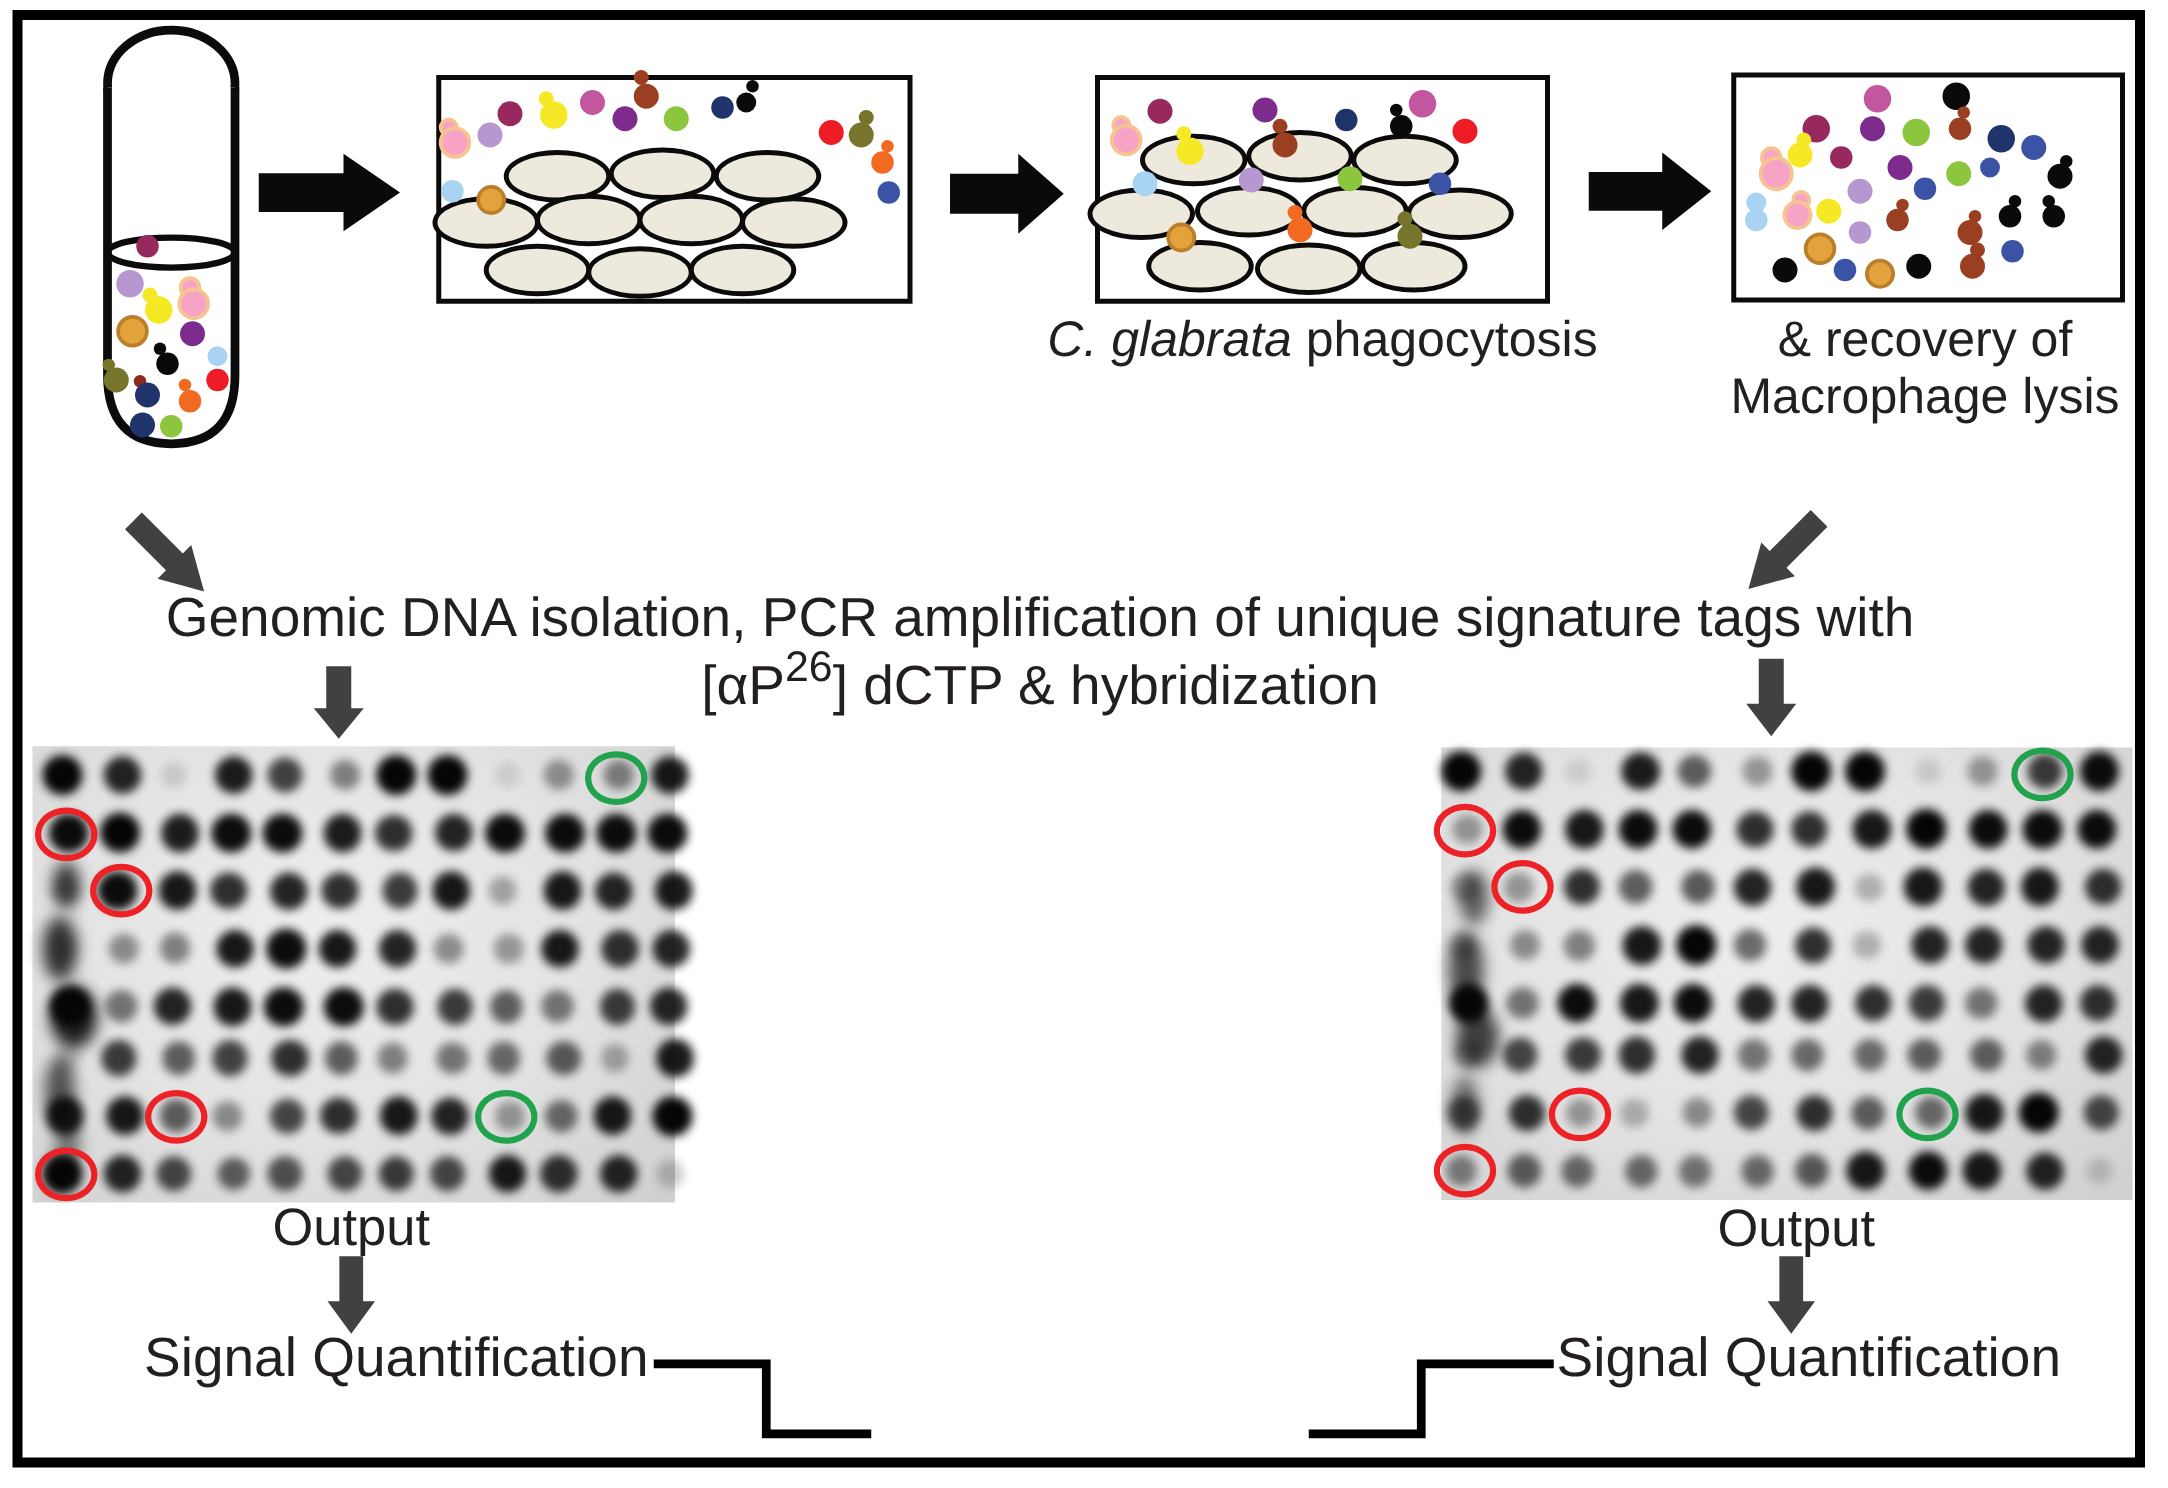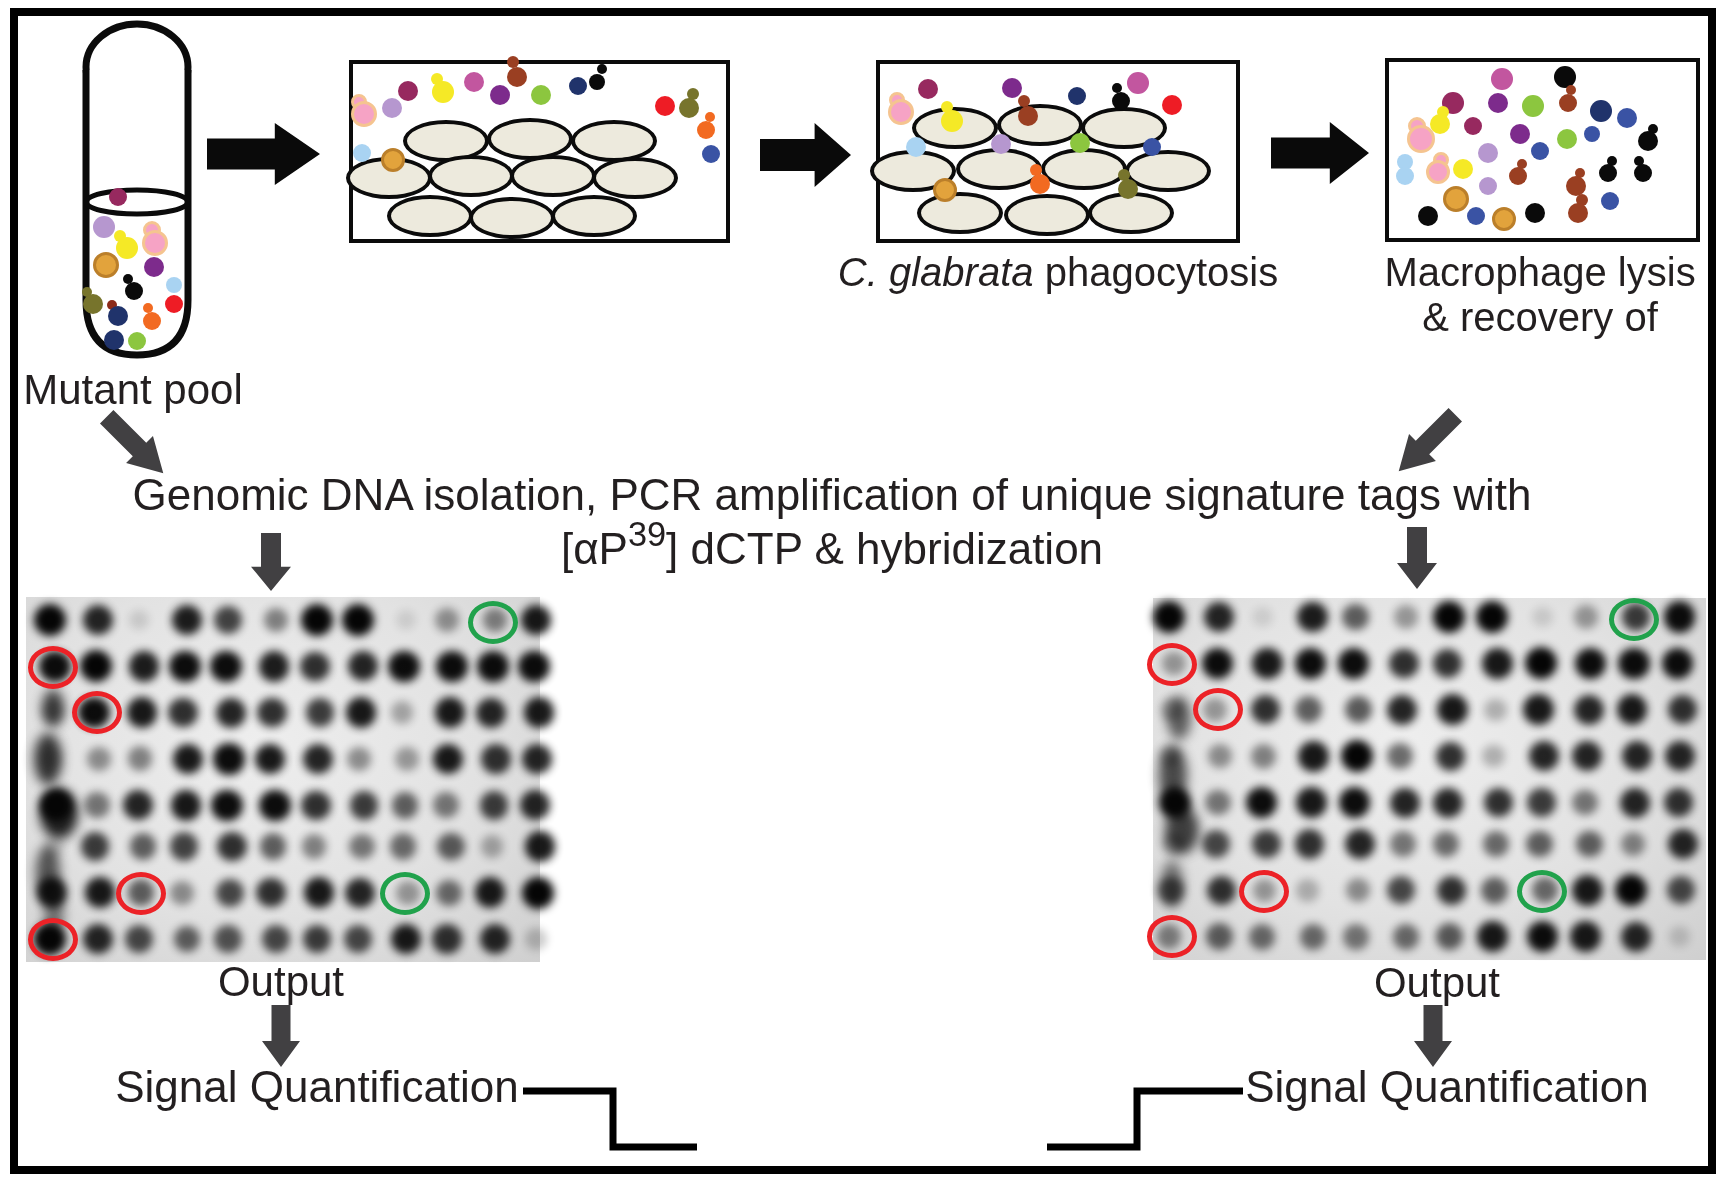--- a/index.html
+++ b/index.html
@@ -419,35 +419,34 @@
       <div class="bdot" style="left: 467.975px; top: 323.775px; width: 30.05px; height: 30.05px; opacity: 0.867;"></div>
       <div class="bdot" style="left: 515.725px; top: 328.325px; width: 20.95px; height: 20.95px; opacity: 0.153;"></div>
       <div class="bcircle" style="left: -6px; top: 44.9px; width: 50px; height: 43px; border: 5px solid rgb(236, 34, 39);"></div>
       <div class="bcircle" style="left: 40.2px; top: 90.3px; width: 50px; height: 43px; border: 5px solid rgb(236, 34, 39);"></div>
       <div class="bcircle" style="left: 86.4px; top: 271.9px; width: 50px; height: 43px; border: 5px solid rgb(236, 34, 39);"></div>
       <div class="bcircle" style="left: -6px; top: 317.3px; width: 50px; height: 43px; border: 5px solid rgb(236, 34, 39);"></div>
       <div class="bcircle" style="left: 456px; top: -0.5px; width: 50px; height: 43px; border: 5px solid rgb(33, 162, 76);"></div>
       <div class="bcircle" style="left: 363.6px; top: 271.9px; width: 50px; height: 43px; border: 5px solid rgb(33, 162, 76);"></div>
     </div>
 
-  <div class="lbl" id="lbl-mutant">Mutant pool</div>
 
 
   <div class="lbl" id="lbl-box2">
     <div><i>C. glabrata</i><span> phagocytosis</span></div>
   </div>
 
   <div class="lbl" id="lbl-box3">
+    <div>&amp; recovery of</div>
     <div>Macrophage lysis</div>
-    <div>&amp; recovery of</div>
   </div>
 
   <div class="lbl" id="lbl-middle">
     <div>Genomic DNA isolation, PCR amplification of unique signature tags with</div>
-    <div><span>[αP</span><sup>39</sup><span>] dCTP &amp; hybridization</span></div>
+    <div><span>[αP</span><sup>26</sup><span>] dCTP &amp; hybridization</span></div>
   </div>
 
   <div class="lbl" id="lbl-input">Output</div>
   <div class="lbl" id="lbl-output">Output</div>
   <div class="lbl" id="lbl-sq-left">Signal Quantification</div>
   <div class="lbl" id="lbl-sq-right">Signal Quantification</div>
 
   <svg id="connector" width="1734" height="1190">
       <path d="M523 1091 H613 V1147 H697" fill="none" stroke="#000" stroke-width="7"></path>
       <path d="M1047 1147 H1137 V1091 H1243" fill="none" stroke="#000" stroke-width="7"></path>

